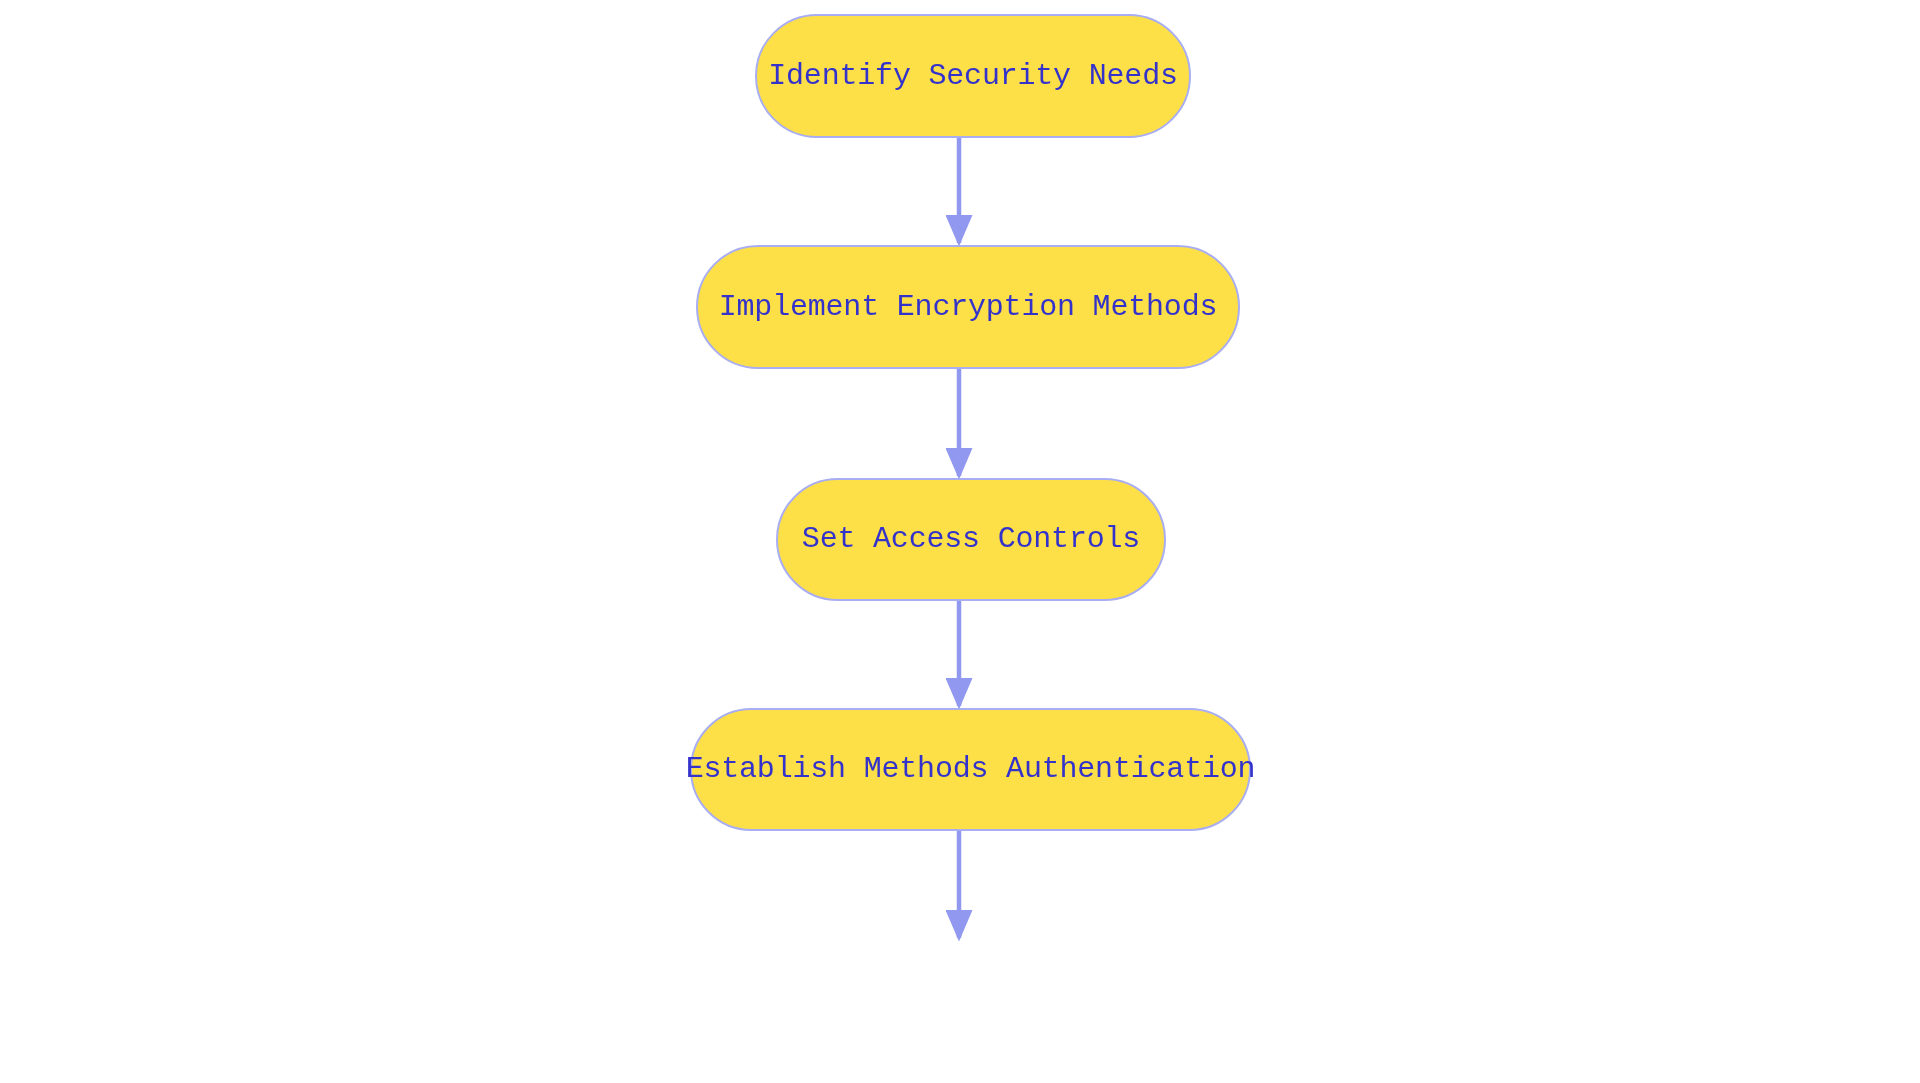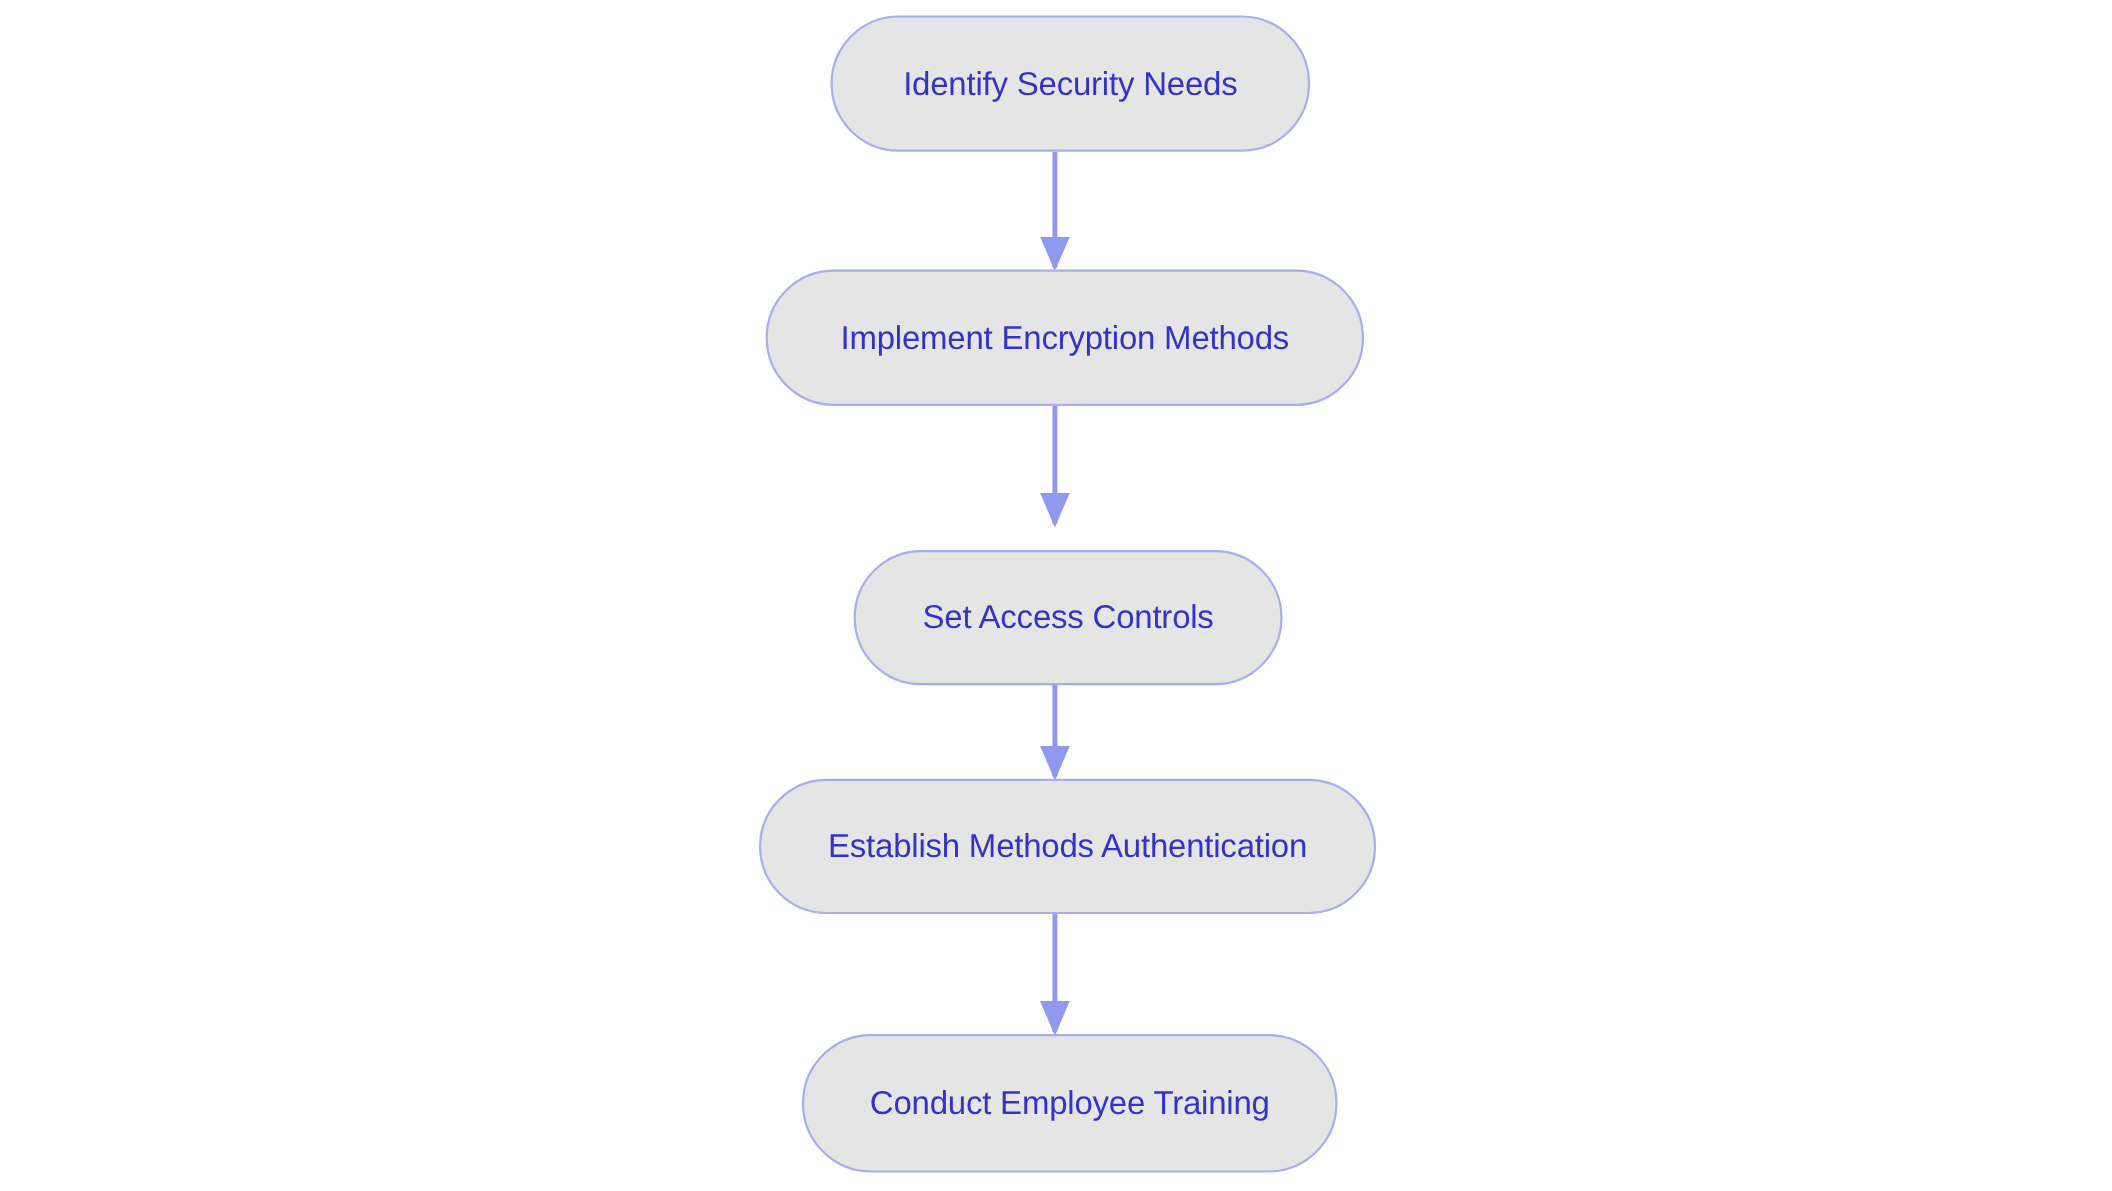--- a/index.html
+++ b/index.html
@@ -31,41 +31,42 @@
     pointer-events: none;
   }
 
   
   .flow-node {
     position: absolute;
     box-sizing: border-box;
     display: flex;
     align-items: center;
     justify-content: center;
-    background: #e5e5e5;
+    background: #fde047;
     border: 2px solid #a9adf2;
     border-radius: 9999px;
     color: #3333cc;
     z-index: 2;
+    font-family: Liberation Mono, monospace;
   }
 
   .flow-node-label {
     font-size: 30px;
     font-weight: 400;
     letter-spacing: -0.2px;
     line-height: 1.1;
     white-space: nowrap;
     color: #3333cc;
     text-align: center;
   }
 
   
   #node-0 { left: 755px;  top: 14px;   width: 436px; height: 124px; }
   #node-1 { left: 696px;  top: 245px;  width: 544px; height: 124px; }
-  #node-2 { left: 776px;  top: 500px;  width: 390px; height: 123px; }
+  #node-2 { left: 776px;  top: 478px;  width: 390px; height: 123px; }
   #node-3 { left: 690px;  top: 708px;  width: 561px; height: 123px; }
   #node-4 { left: 729px;  top: 940px;  width: 487px; height: 126px; }
 </style>
 </head>
 <body>
 
 <div id="flowchart-canvas">
 
   <svg id="connector-layer" viewBox="0 0 1920 1083" width="1920" height="1083" xmlns="http://www.w3.org/2000/svg">
     <defs>
@@ -92,17 +93,14 @@
   </div>
 
   <div class="flow-node" id="node-2">
     <span class="flow-node-label">Set Access Controls</span>
   </div>
 
   <div class="flow-node" id="node-3">
     <span class="flow-node-label">Establish Methods Authentication</span>
   </div>
 
-  <div class="flow-node" id="node-4">
-    <span class="flow-node-label">Conduct Employee Training</span>
-  </div>
 
 </div>
 
 </body></html>

